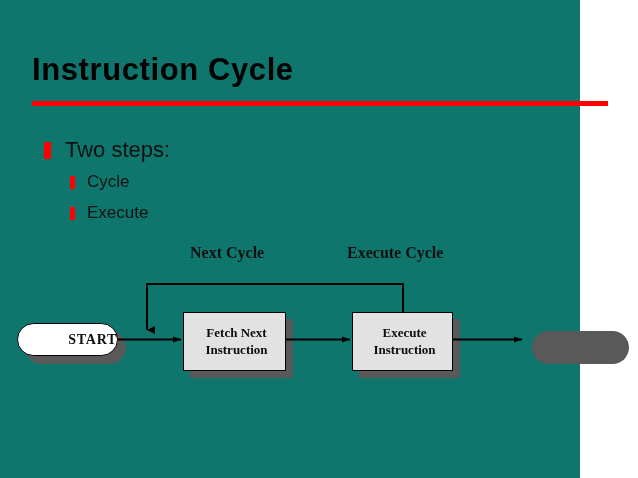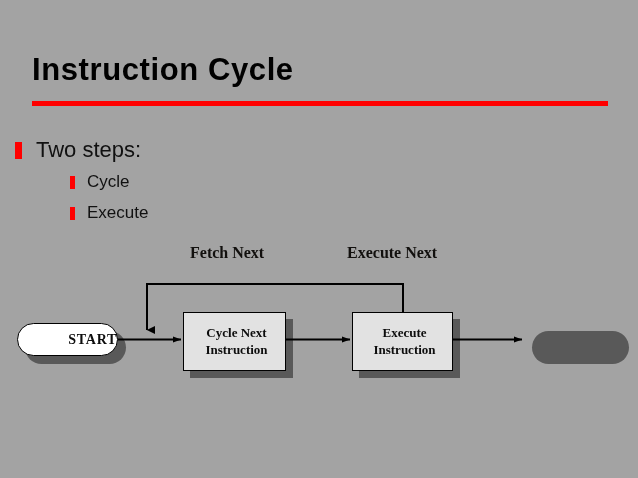--- a/index.html
+++ b/index.html
@@ -8,23 +8,23 @@
     background: #ffffff;
   }
   body {
     width: 638px;
     height: 478px;
     overflow: hidden;
     font-family: "Liberation Sans", sans-serif;
   }
   #slide {
     position: relative;
-    width: 638px;
+    width: 580px;
     height: 478px;
-    background: #a3a3a3;
+    background: #0f766e;
   }
 
   
   #title {
     position: absolute;
     left: 32px;
     top: 52px;
     font-family: "Liberation Sans", sans-serif;
     font-weight: bold;
     font-size: 31px;
@@ -46,21 +46,21 @@
     position: absolute;
     display: flex;
     align-items: center;
     white-space: nowrap;
   }
   .bullet-mark {
     background: #ff0000;
     flex: none;
   }
   .lvl1 {
-    left: 15px;
+    left: 44px;
     font-size: 22px;
     color: #111111;
     justify-content: flex-end;
   }
   .lvl1 .bullet-mark {
     width: 7px;
     height: 17px;
     margin-right: 14px;
   }
   .lvl2 {
@@ -186,34 +186,34 @@
     <span>Cycle</span>
   </div>
 
   <div class="bullet-row lvl2" id="bullet-execute">
     <span class="bullet-mark"></span>
     <span>Execute</span>
   </div>
 
   <div id="diagram">
 
-    <div class="cycle-label" id="label-fetch-cycle">Fetch Next</div>
-    <div class="cycle-label" id="label-execute-cycle">Execute Next</div>
+    <div class="cycle-label" id="label-fetch-cycle">Next Cycle</div>
+    <div class="cycle-label" id="label-execute-cycle">Execute Cycle</div>
 
     <div class="pill-shadow" id="pill-start-shadow"></div>
     <div class="proc-shadow" id="box-fetch-shadow"></div>
     <div class="proc-shadow" id="box-exec-shadow"></div>
     <div class="pill-shadow" id="pill-halt-shadow"></div>
 
     <div class="pill" id="pill-start">
       <span class="pill-text">START</span>
     </div>
 
     <div class="proc-box" id="box-fetch">
-      <span class="proc-text">Cycle Next
+      <span class="proc-text">Fetch Next
 Instruction</span>
     </div>
 
     <div class="proc-box" id="box-exec">
       <span class="proc-text">Execute
 Instruction</span>
     </div>
 
 
     <svg id="connectors" viewBox="0 0 638 478">

